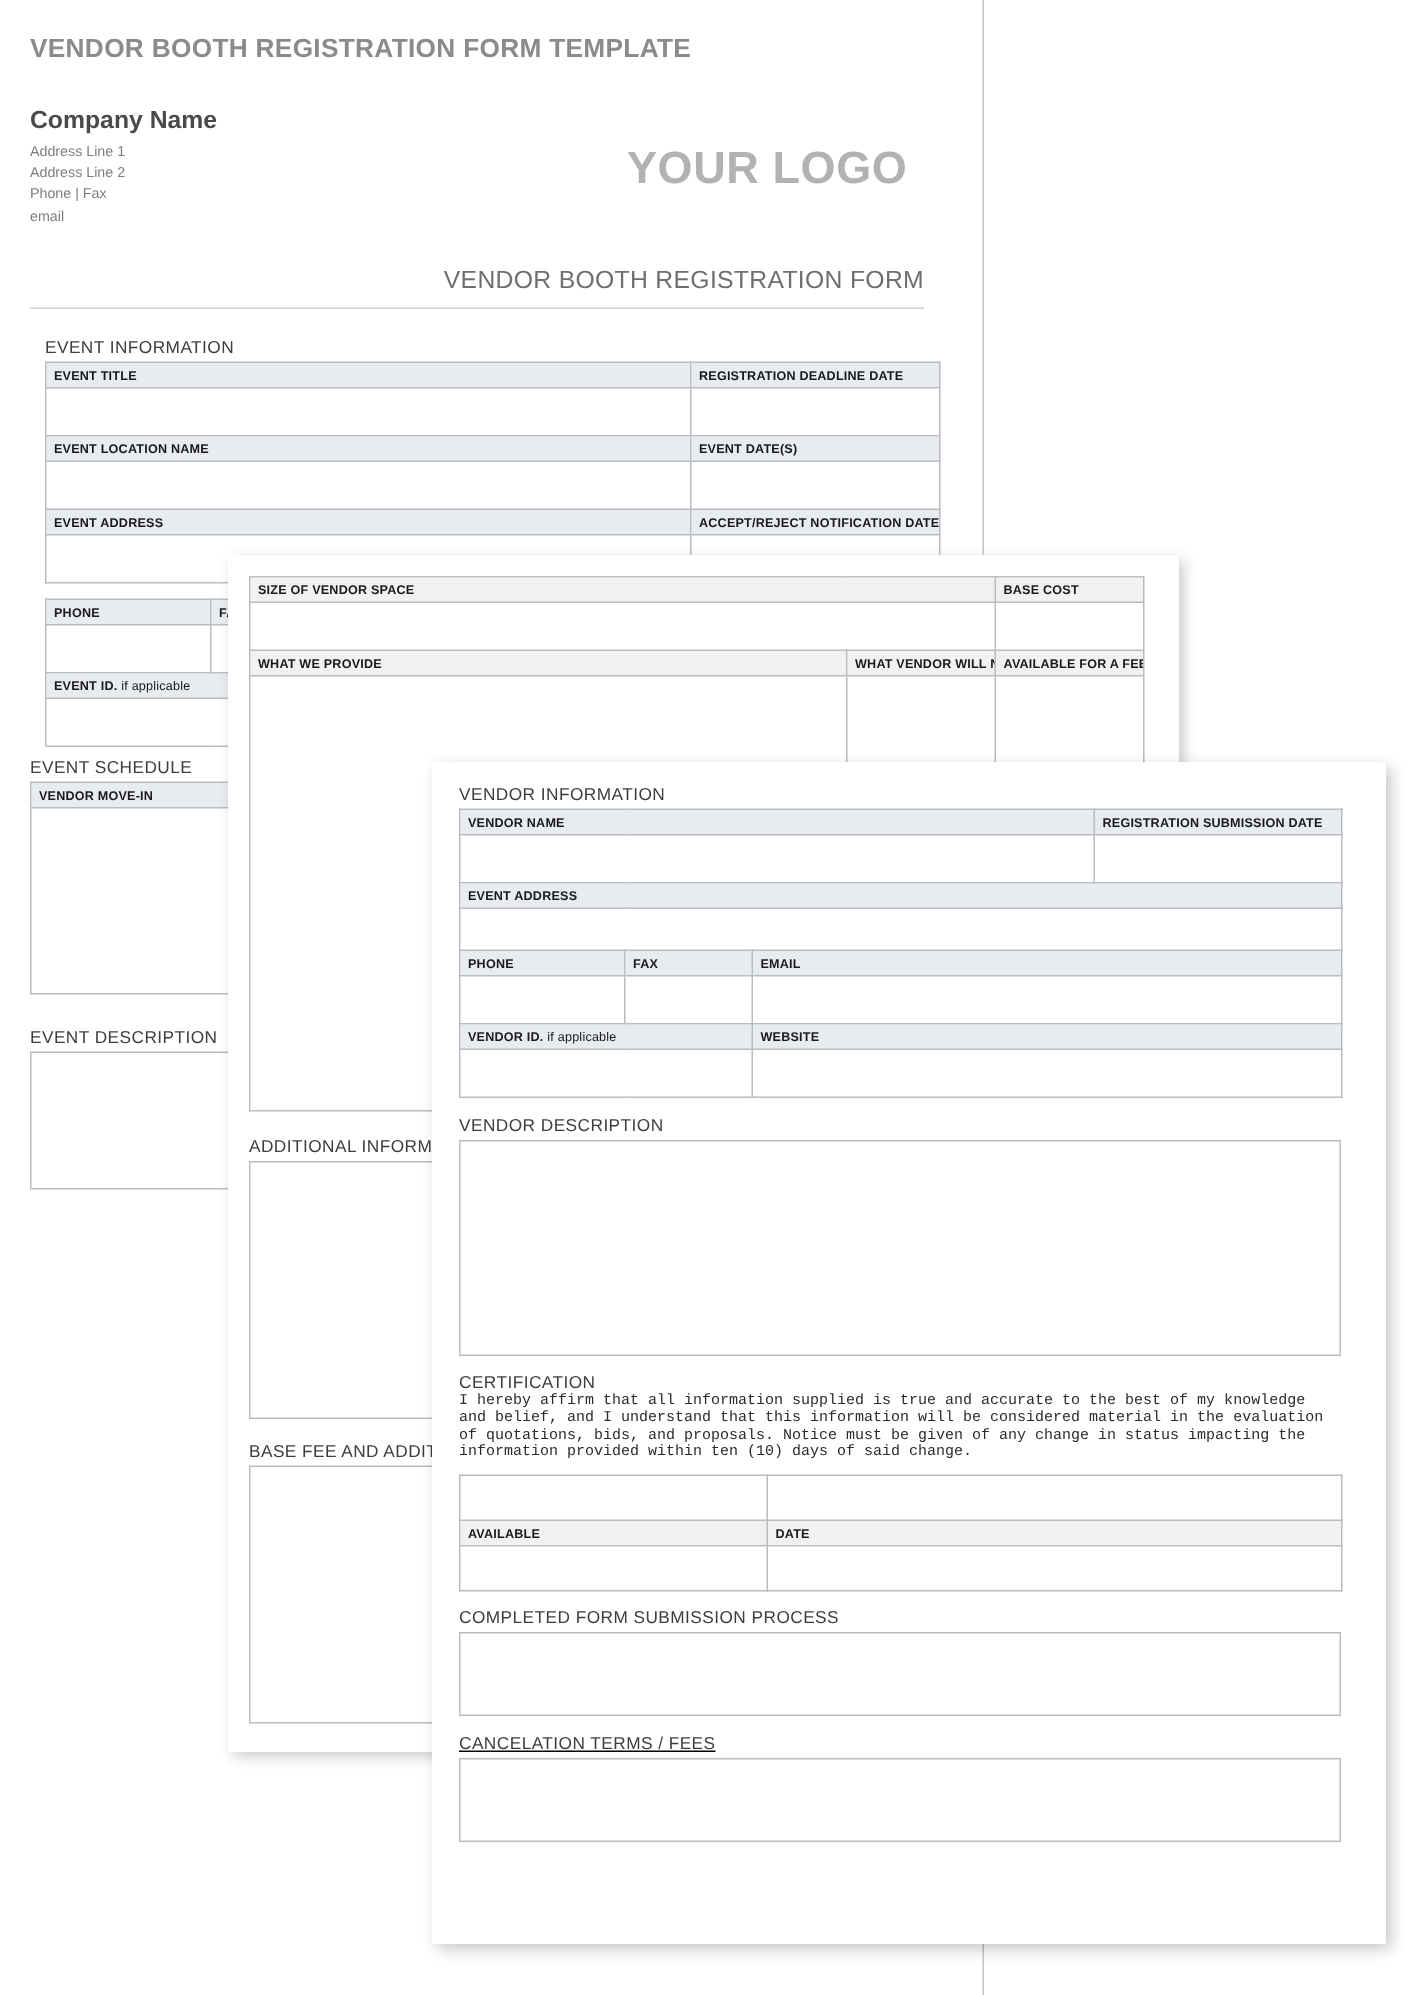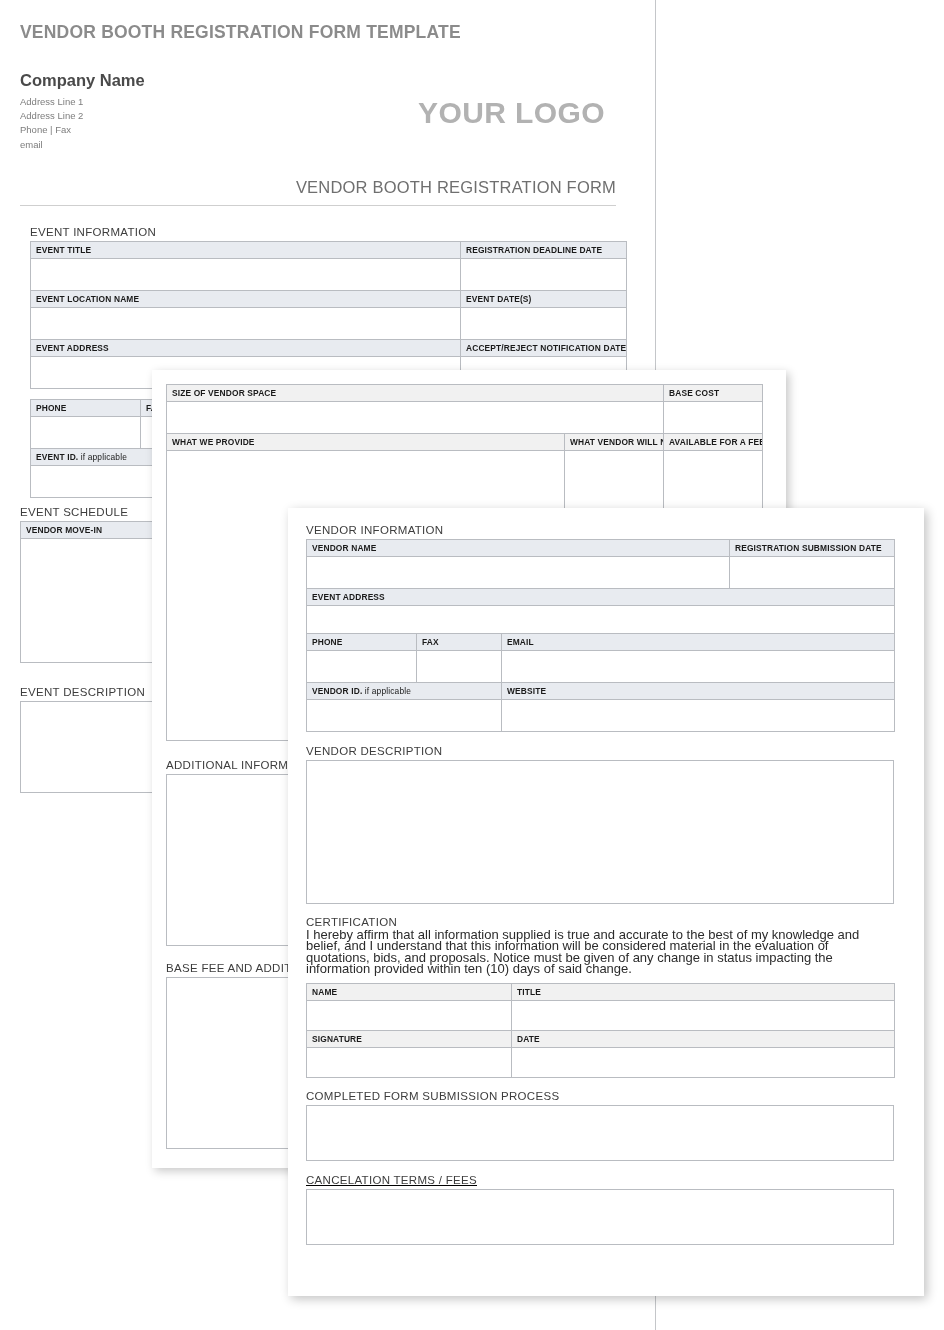--- a/index.html
+++ b/index.html
@@ -85,22 +85,23 @@
     position: absolute; left: 288px; top: 508px;
     width: 636px; height: 788px;
     background: #fff;
     box-shadow: 3px 3px 10px rgba(0,0,0,.24);
   }
   .p3-inner { position: relative; padding: 16px 30px 0 18px; }
 
   .block { margin-top: 11px; }
   .cert-title { font-size: 11.5px; color: #3d3d3d; letter-spacing:.3px; }
   .cert-body {
-    font-size: 13px; color: #2b2b2b; line-height: 11.4px;
+    font-size: 10px; color: #2b2b2b; line-height: 11.4px;
     margin-top: 1px;
+    font-family: Liberation Mono, monospace;
   }
   .tall-120 { height: 140px; }
 </style>
 </head>
 <body>
 
 <div class="stage">
 
   <div class="page1">
     <div class="p1-inner">
@@ -311,30 +312,26 @@
       <div class="block" style="margin-top:12px;">
         <div class="cert-title">CERTIFICATION</div>
         <div class="cert-body">I hereby affirm that all information supplied is true and accurate to the best of my knowledge and belief, and I understand that this information will be considered material in the evaluation of quotations, bids, and proposals. Notice must be given of any change in status impacting the information provided within ten (10) days of said change.</div>
 
         <table class="ftable tint-gray" style="margin-top:8px;">
           <colgroup>
               <col style="width:205px">
               <col style="width:383px">
             </colgroup>
           <tbody>
-              <tr>
-            <td class="hd"><span>NAME</span></td>
-            <td class="hd"><span>TITLE</span></td>
-          </tr>
           <tr>
             <td class="fill" style="height:30px;"></td>
             <td class="fill" style="height:30px;"></td>
           </tr>
           <tr>
-            <td class="hd"><span>SIGNATURE</span></td>
+            <td class="hd"><span>AVAILABLE</span></td>
             <td class="hd"><span>DATE</span></td>
           </tr>
           <tr>
             <td class="fill" style="height:30px;"></td>
             <td class="fill" style="height:30px;"></td>
           </tr>
         </tbody>
           </table>
       </div>
 

